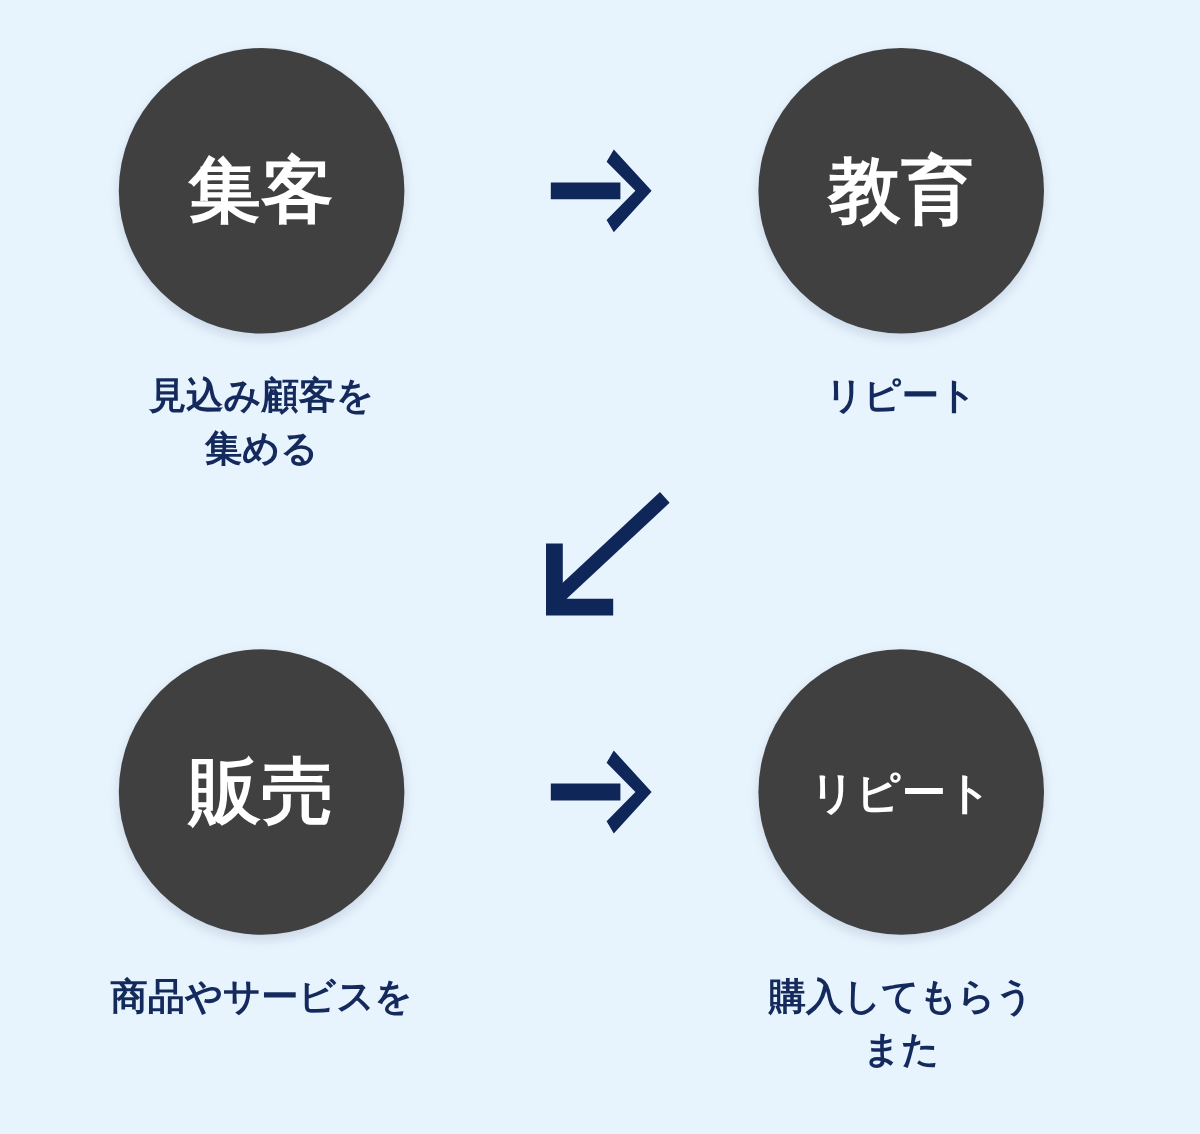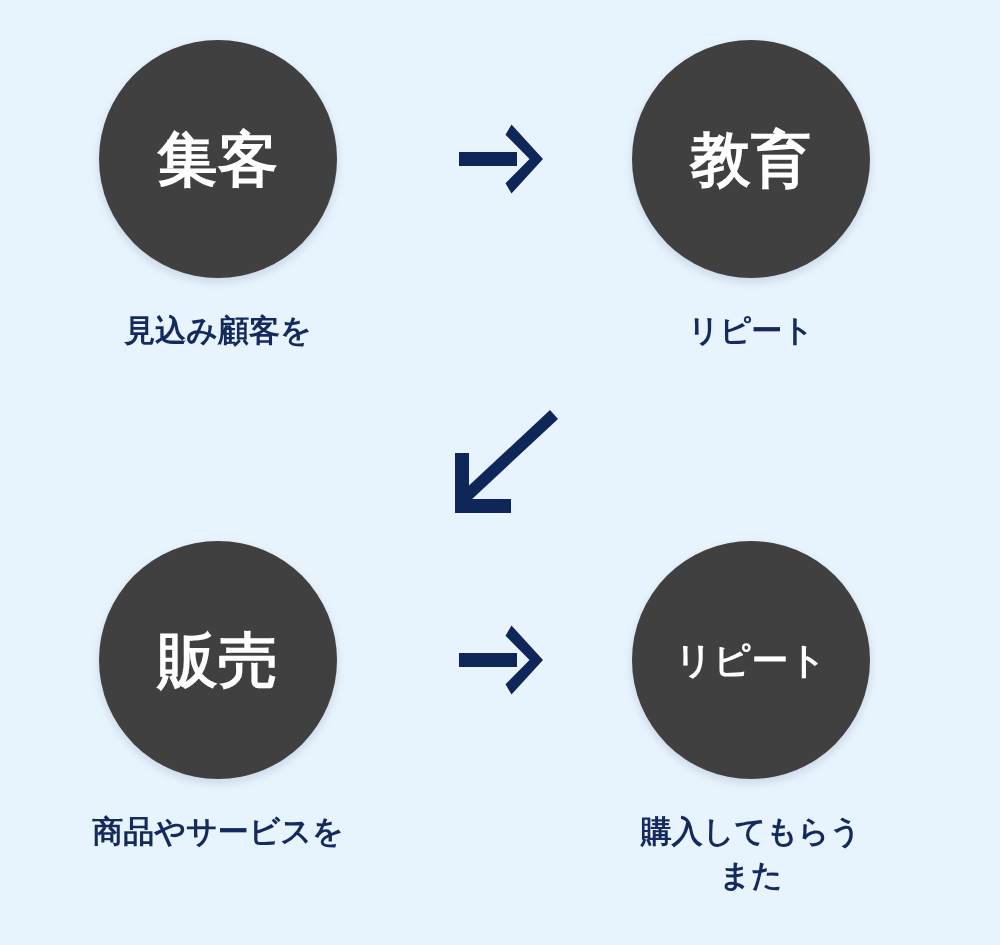--- a/index.html
+++ b/index.html
@@ -95,20 +95,21 @@
 <body>
 
 <div class="diagram">
 
   <div class="node node-left node-row-top">
     <div class="circle">
       <span class="circle-label">集客</span>
     </div>
     <div class="caption">
       <span class="caption-line">見込み顧客を</span>
+      <span class="caption-line">集める</span>
     </div>
   </div>
 
   <div class="node node-right node-row-top">
     <div class="circle">
       <span class="circle-label">教育</span>
     </div>
     <div class="caption">
       <span class="caption-line">リピート</span>
     </div>

